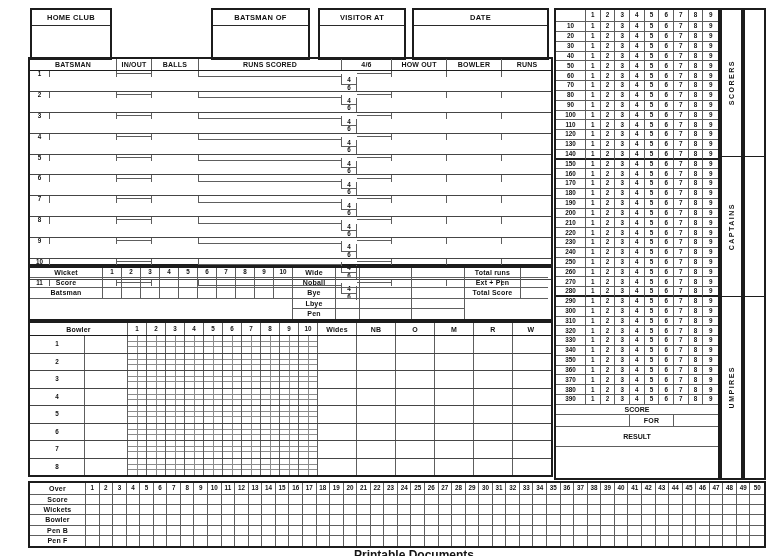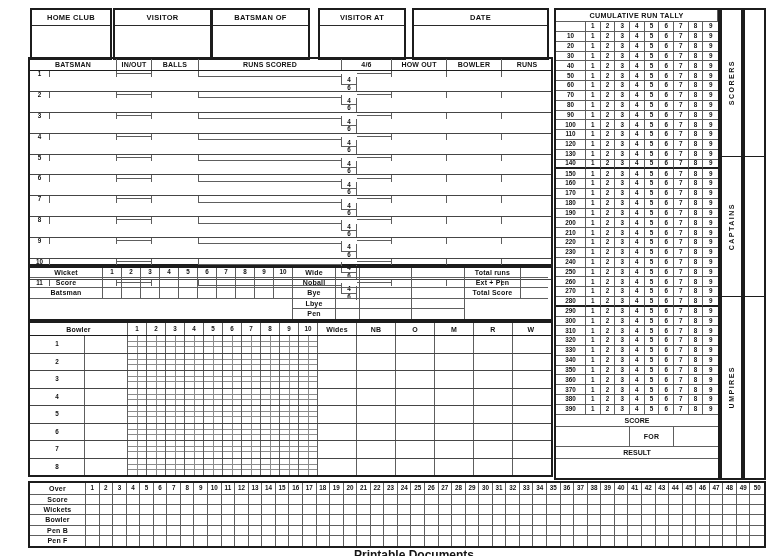--- a/index.html
+++ b/index.html
@@ -64,24 +64,20 @@
 </style>
 </head>
 <body>
 
 <div id="sheet">
   <div id="header-boxes" class="abs">
       <div class="hbox" style="left: 0px; width: 78px;">
         <div class="hbox-label">HOME CLUB</div>
         <div class="hbox-body"></div>
       </div>
-      <div class="hbox" style="left: 83px; width: 95px;">
-        <div class="hbox-label">VISITOR</div>
-        <div class="hbox-body"></div>
-      </div>
       <div class="hbox" style="left: 181px; width: 95px;">
         <div class="hbox-label">BATSMAN OF</div>
         <div class="hbox-body"></div>
       </div>
       <div class="hbox" style="left: 288px; width: 84px;">
         <div class="hbox-label">VISITOR AT</div>
         <div class="hbox-body"></div>
       </div>
       <div class="hbox" style="left: 382px; width: 133px;">
         <div class="hbox-label">DATE</div>
@@ -518,21 +514,20 @@
           <div class="c nb"></div>
           <div class="c nb"></div>
           <div class="c nb"></div>
           <div class="c nb"></div>
           <div class="c nb"></div>
           <div class="c nb nr"></div>
         </div>
       </div>
     </div>
   <div id="tally" class="abs">
-      <div class="c t-title">CUMULATIVE RUN TALLY</div>
       <div class="c num"></div>
       <div class="c num">1</div>
       <div class="c num">2</div>
       <div class="c num">3</div>
       <div class="c num">4</div>
       <div class="c num">5</div>
       <div class="c num">6</div>
       <div class="c num">7</div>
       <div class="c num">8</div>
       <div class="c num nr">9</div>

